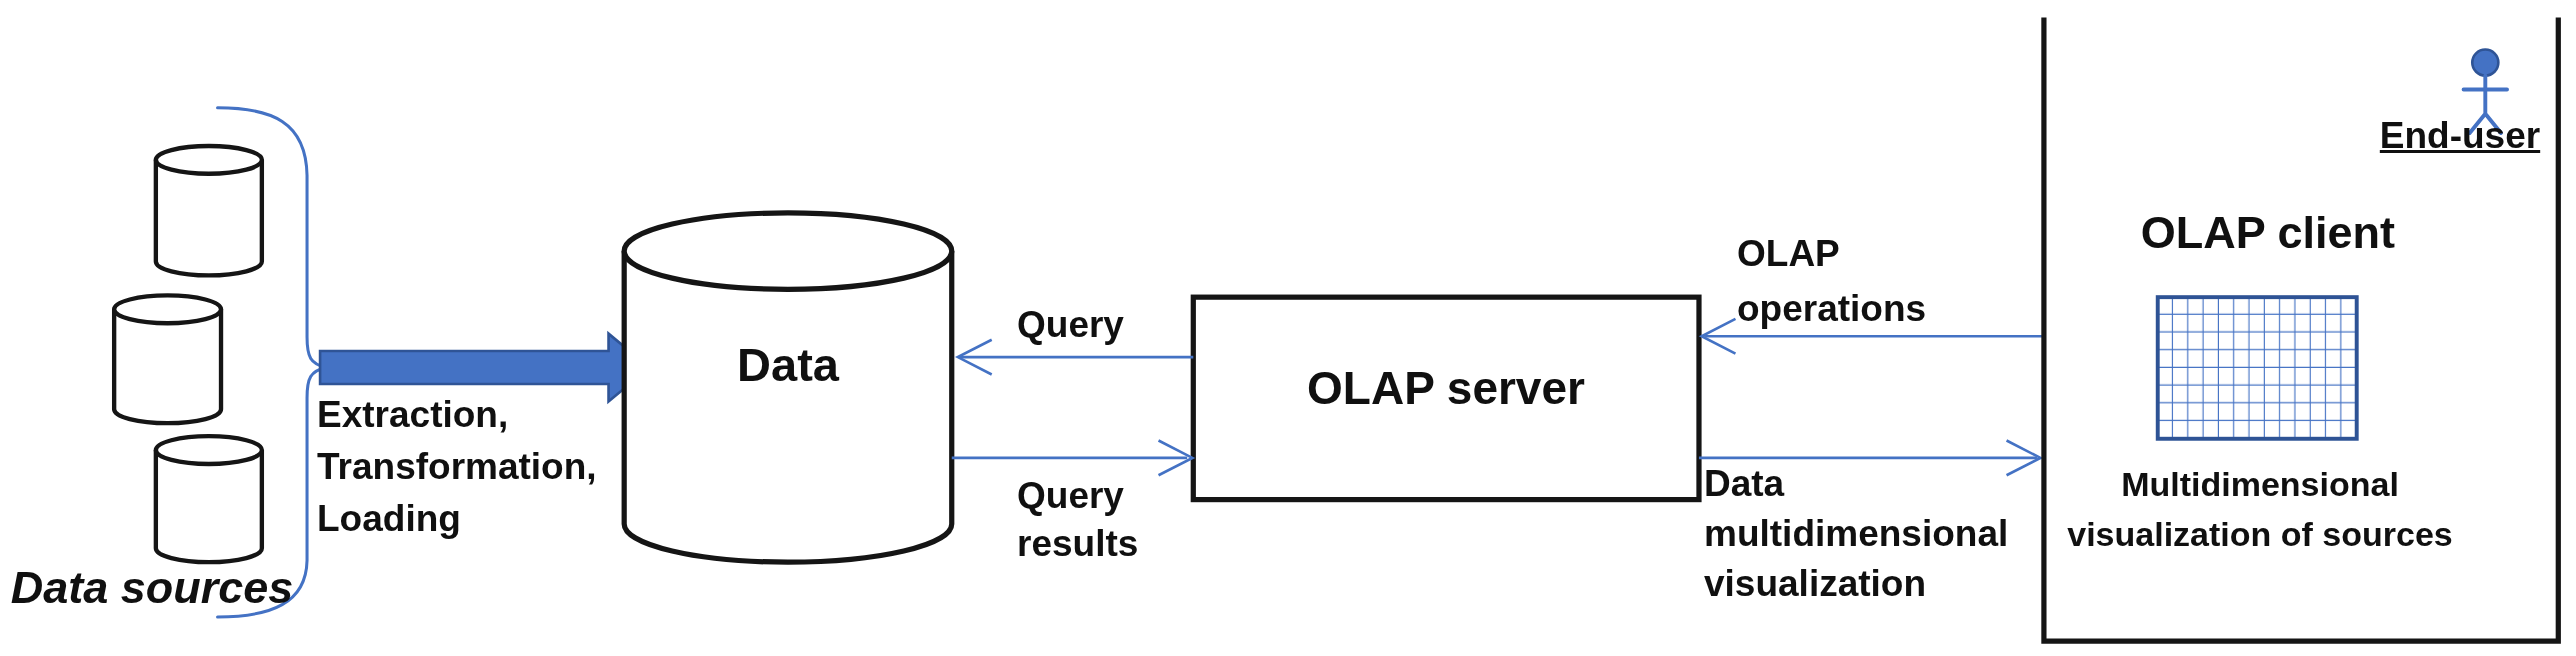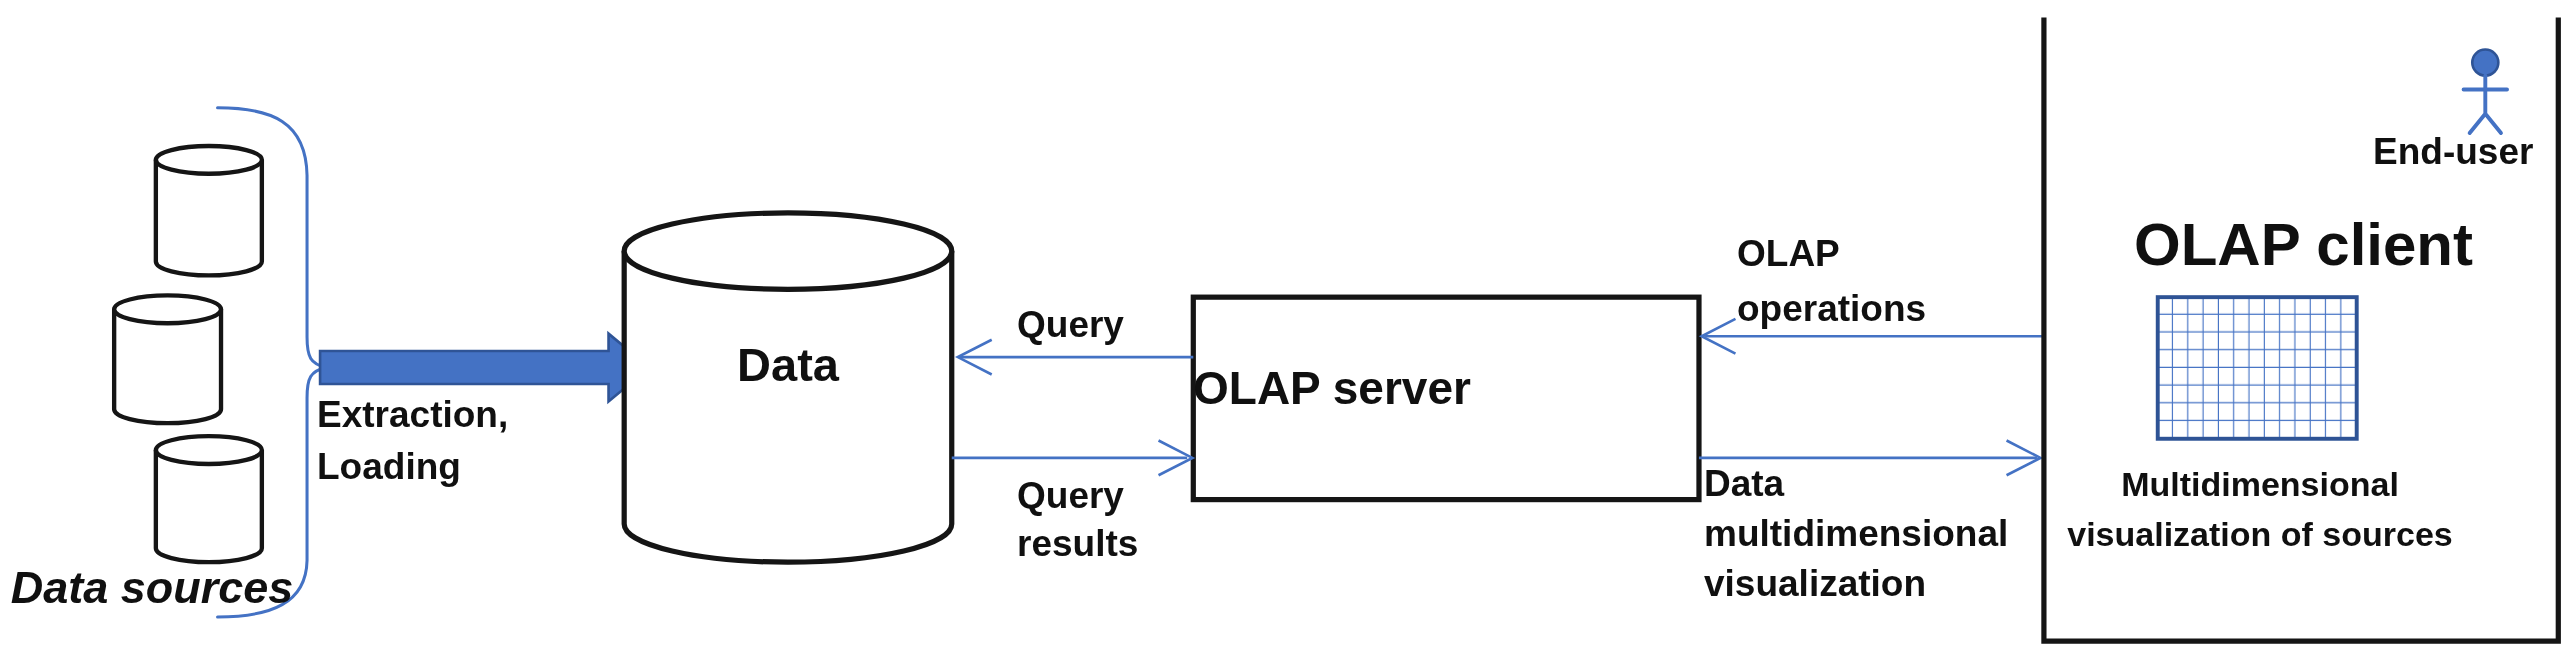--- a/index.html
+++ b/index.html
@@ -15,30 +15,30 @@
     position:absolute;
     font-weight:700;
     color:#101010;
     white-space:nowrap;
   }
   #lbl-data-sources{left:0px;top:562px;width:304px;text-align:center;font-size:45px;line-height:52px;font-style:italic;}
   #lbl-etl{left:317px;top:389px;font-size:37px;line-height:52px;}
   #lbl-warehouse{left:614px;top:330px;width:348px;text-align:center;font-size:47px;line-height:70px;}
   #lbl-server{
     left:1193px;top:297px;width:506px;height:202px;
-    display:flex;align-items:center;justify-content:flex-start;
+    display:flex;align-items:center;justify-content:center;
     padding-bottom:21px;box-sizing:border-box;
     font-size:46px;
   }
   #lbl-query{left:1017px;top:303px;font-size:37px;line-height:43px;}
   #lbl-query-results{left:1017px;top:472px;font-size:37px;line-height:48px;}
   #lbl-olap-ops{left:1737px;top:226px;font-size:37px;line-height:55px;}
   #lbl-data-viz{left:1704px;top:459px;font-size:37px;line-height:50px;}
-  #lbl-client-title{left:2134px;top:214px;width:261px;text-align:right;font-size:60px;line-height:61px;}
-  #lbl-end-user{left:2373px;top:130px;width:174px;text-align:left;font-size:37px;line-height:43px;}
+  #lbl-client-title{left:2134px;top:202px;width:261px;text-align:right;font-size:45px;line-height:61px;}
+  #lbl-end-user{left:2373px;top:114px;width:174px;text-align:center;font-size:37px;line-height:43px;text-decoration:underline;}
   #lbl-caption{left:2066px;top:459px;width:388px;text-align:center;font-size:34px;line-height:50px;}
 </style>
 </head>
 <body>
 
 <div id="canvas">
 
   <svg id="shapes" viewBox="0 0 2964 755" xmlns="http://www.w3.org/2000/svg">
     <defs>
       <pattern id="pivotcells" x="2483" y="342" width="17.615" height="20.375" patternUnits="userSpaceOnUse">
@@ -110,20 +110,21 @@
     <g>
       <circle cx="2860" cy="72" r="15" fill="#4472C4" stroke="#2F5496" stroke-width="3"></circle>
       <path d="M 2860 87 V 131 M 2835 103 H 2885 M 2860 131 L 2842 153 M 2860 131 L 2878 153" fill="none" stroke="#4472C4" stroke-width="4.5" stroke-linecap="round"></path>
     </g>
   </svg>
 
   <div class="lbl" id="lbl-data-sources">Data sources</div>
 
   <div class="lbl" id="lbl-etl">
     <div>Extraction,</div>
+    <div>Transformation,</div>
     <div>Loading</div>
   </div>
 
   <div class="lbl" id="lbl-warehouse">
     <div>Data</div>
   </div>
 
   <div class="lbl" id="lbl-server">
     <span>OLAP server</span>
   </div>

